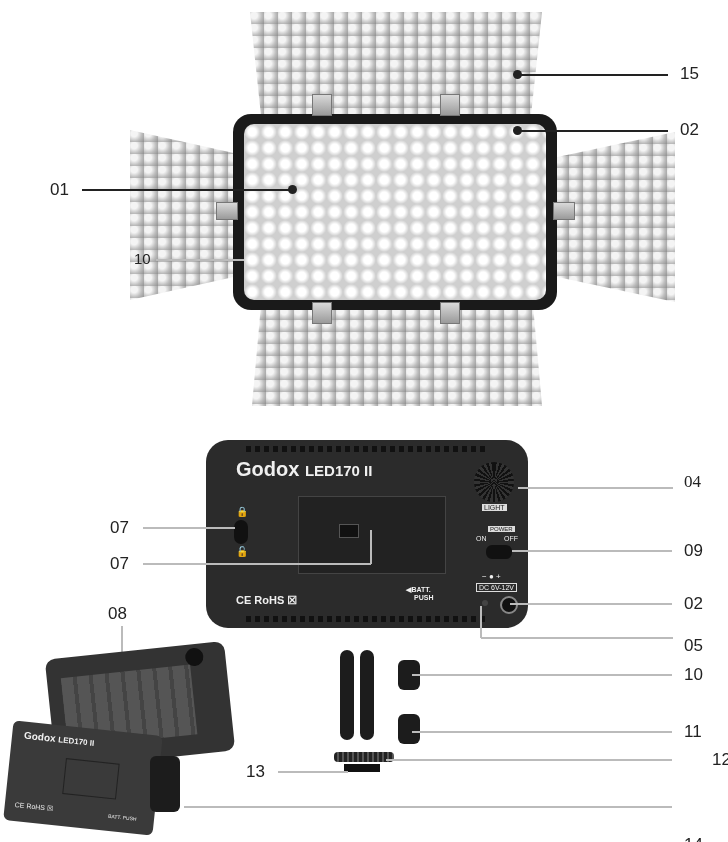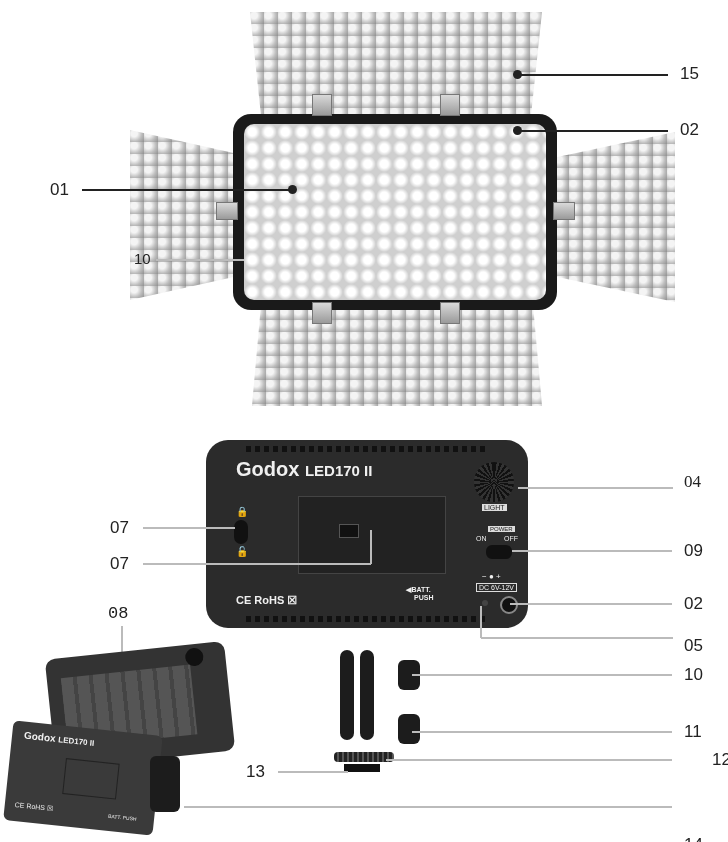--- a/index.html
+++ b/index.html
@@ -115,21 +115,21 @@
 <div class="num" style="left:684px;top:541px;">09</div>
 <div class="leader light" style="left:512px;top:550px;width:160px;"></div>
 
 <div class="num" style="left:684px;top:594px;">02</div>
 <div class="leader light" style="left:510px;top:603px;width:162px;"></div>
 
 <div class="num" style="left:684px;top:628px;margin-top:8px;">05</div>
 <div class="leader light" style="left:481px;top:637px;width:192px;"></div>
 <div class="abs" style="left:480px;top:606px;width:1.5px;height:32px;background:#bbb;"></div>
 
-<div class="num" style="left:108px;top:604px;font-family:Liberation Mono, monospace;">08</div>
+<div class="num" style="left:108px;top:604px;">08</div>
 <div class="abs" style="left:121px;top:626px;width:1.5px;height:80px;background:#bbb;"></div>
 
 <div class="num" style="left:684px;top:665px;">10</div>
 <div class="leader light" style="left:412px;top:674px;width:260px;"></div>
 
 <div class="num" style="left:684px;top:722px;">11</div>
 <div class="leader light" style="left:412px;top:731px;width:260px;"></div>
 
 <div class="num" style="left:246px;top:762px;">13</div>
 <div class="leader light" style="left:278px;top:771px;width:70px;"></div>

